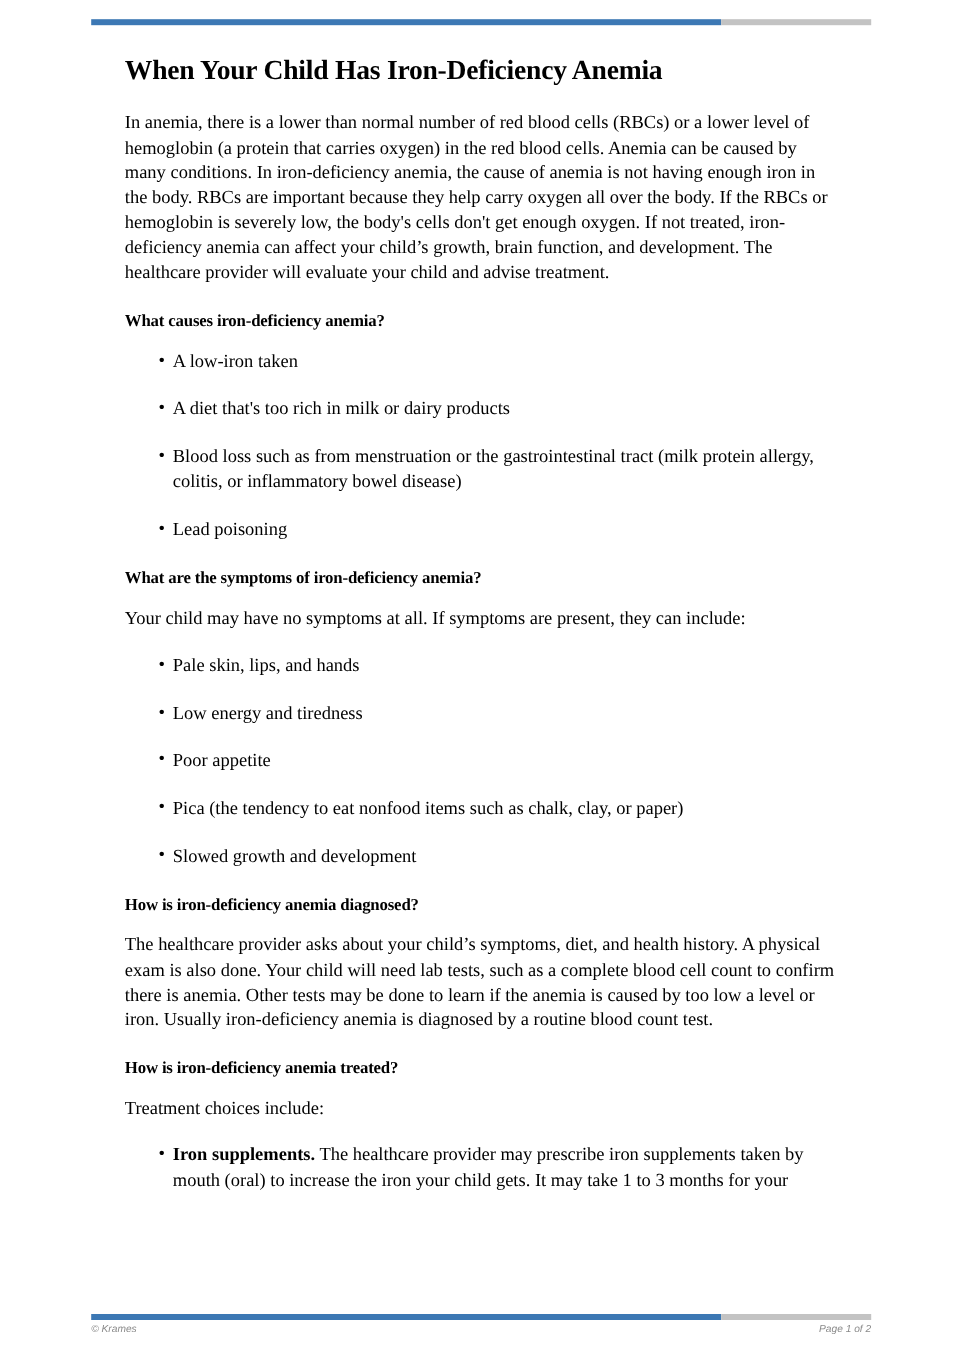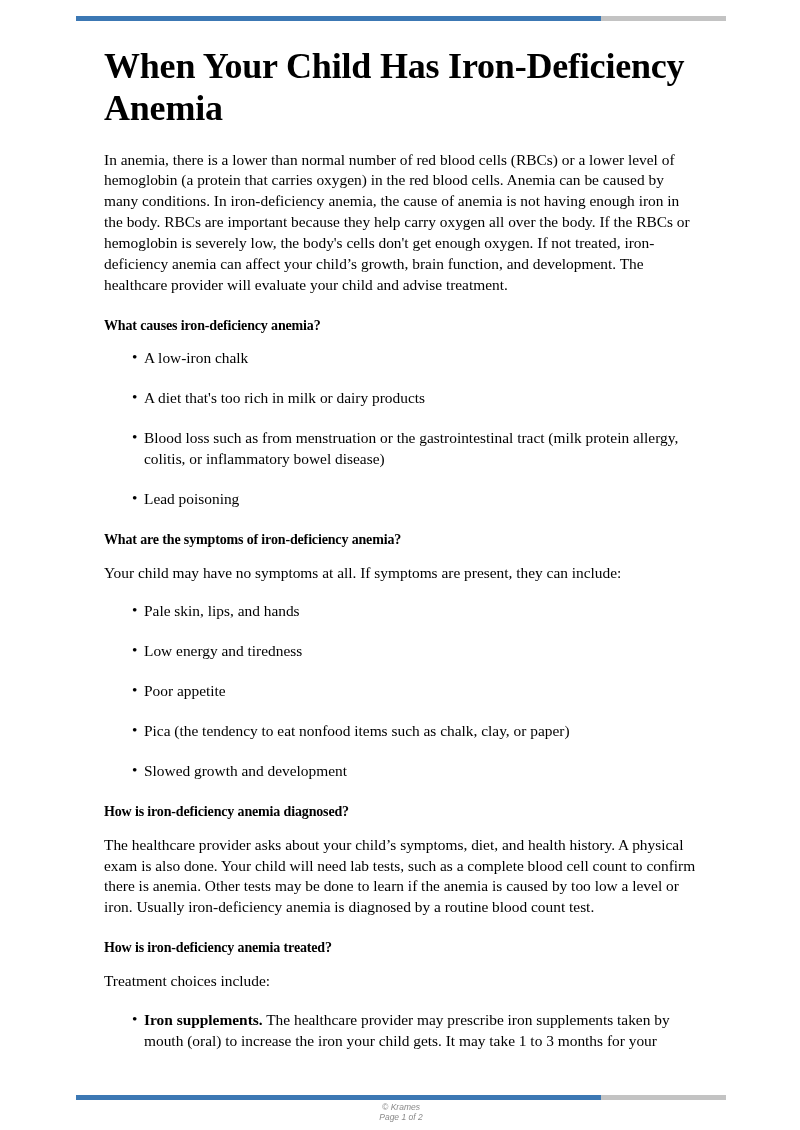--- a/index.html
+++ b/index.html
@@ -40,21 +40,21 @@
 
   
   .page {
     position: absolute;
     left: 104px;
     top: 46px;
     width: 594px;
   }
 
   .doc-title {
-    font-size: 36px;
+    font-size: 23px;
     font-weight: bold;
     line-height: 1.16;
     margin: 0 0 20px 0;
     letter-spacing: -0.2px;
   }
 
   .para {
     font-size: 15.4px;
     line-height: 1.355;
     margin: 0 0 15px 0;
@@ -105,42 +105,41 @@
     left: 76px;
     top: 1102px;
     width: 650px;
     display: flex;
     justify-content: space-between;
     align-items: center;
     font-family: "Liberation Sans", "DejaVu Sans", sans-serif;
     font-style: italic;
     font-size: 8.5px;
     color: #8a8a8a;
-    flex-direction: column;
   }
   .footer .right { }
 </style>
 </head>
 <body>
 
 <div class="rule rule-top">
   <div class="seg-blue"></div>
   <div class="seg-gray"></div>
 </div>
 
 <div class="page">
 
   <h1 class="doc-title">When Your Child Has Iron-Deficiency Anemia</h1>
 
   <p class="para">In anemia, there is a lower than normal number of red blood cells (RBCs) or a lower level of hemoglobin (a protein that carries oxygen) in the red blood cells. Anemia can be caused by many conditions. In iron-deficiency anemia, the cause of anemia is not having enough iron in the body. RBCs are important because they help carry oxygen all over the body. If the RBCs or hemoglobin is severely low, the body's cells don't get enough oxygen. If not treated, iron-deficiency anemia can affect your child’s growth, brain function, and development. The healthcare provider will evaluate your child and advise treatment.</p>
 
   <h2 class="section-heading">What causes iron-deficiency anemia?</h2>
 
   <ul class="bullets list-causes">
-    <li>A low-iron chalk</li>
+    <li>A low-iron taken</li>
     <li>A diet that's too rich in milk or dairy products</li>
     <li>Blood loss such as from menstruation or the gastrointestinal tract (milk protein allergy, colitis, or inflammatory bowel disease)</li>
     <li>Lead poisoning</li>
   </ul>
 
   <h2 class="section-heading">What are the symptoms of iron-deficiency anemia?</h2>
 
   <p class="para intro-line">Your child may have no symptoms at all. If symptoms are present, they can include:</p>
 
   <ul class="bullets list-symptoms">

